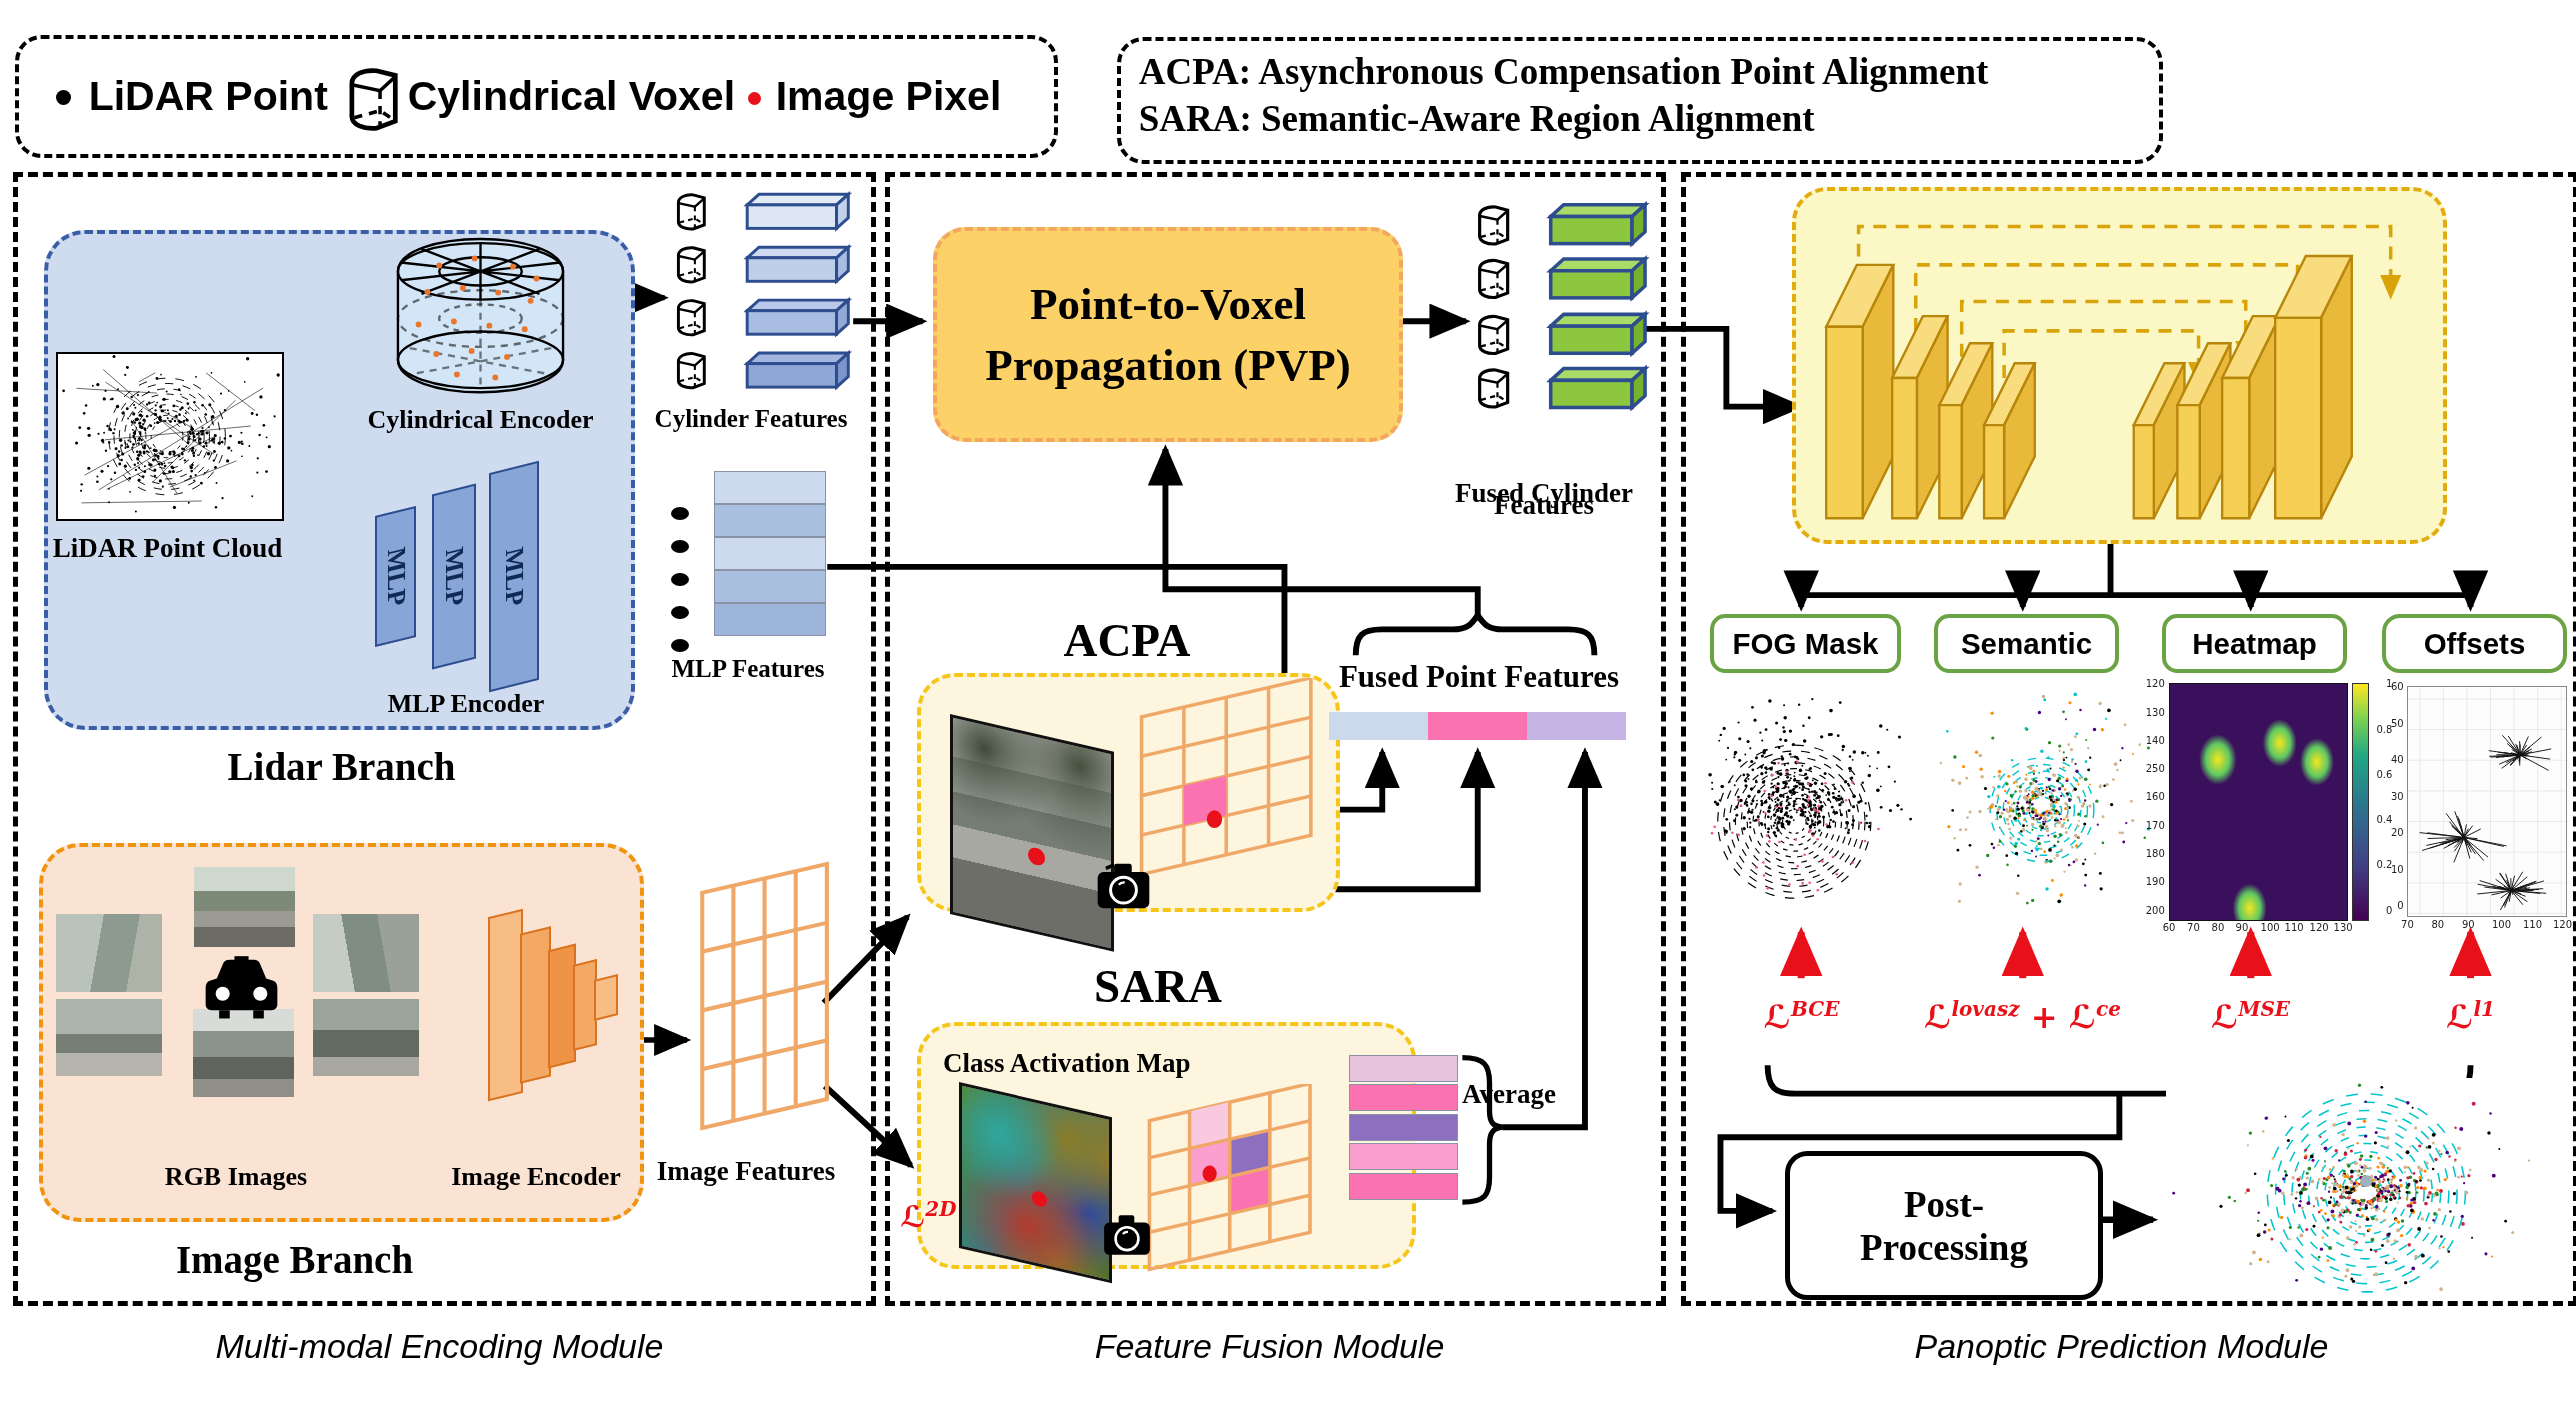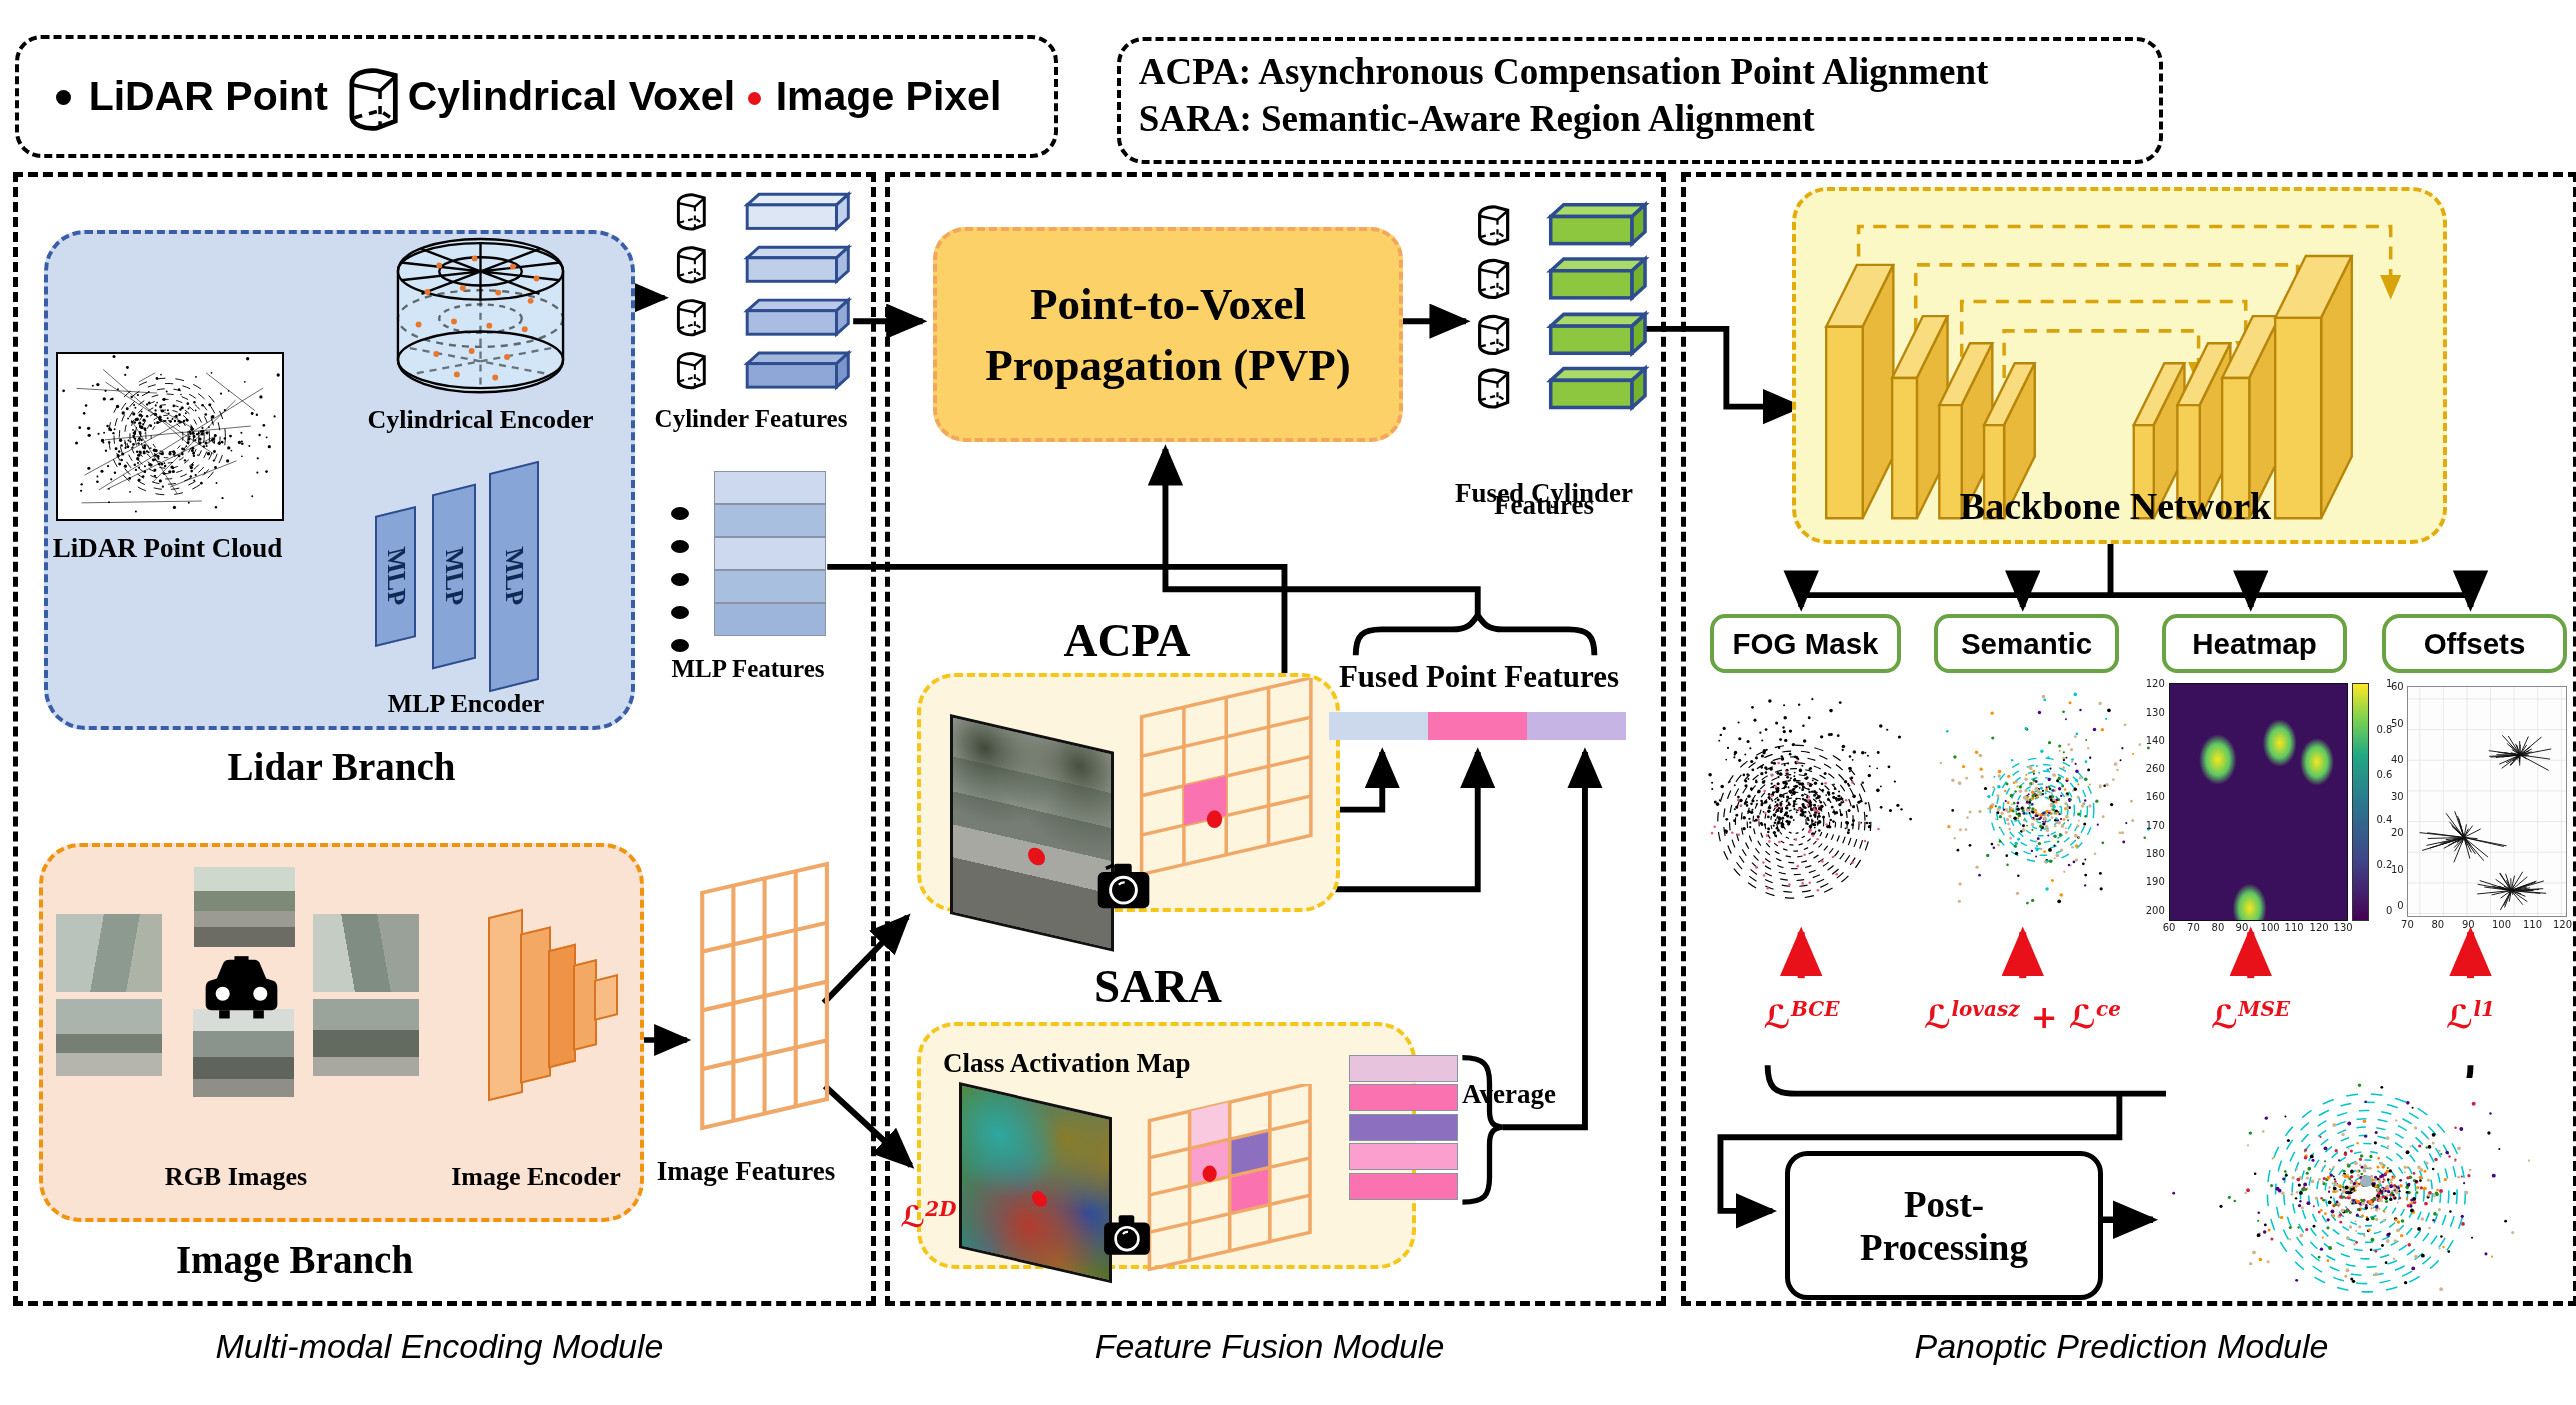--- a/index.html
+++ b/index.html
@@ -742,21 +742,20 @@
         <path d="M3734,688 L3786,583 L3786,775 L3734,880 Z" fill="#e8b93a" stroke="#b8860b" stroke-width="4"></path>
         <path d="M3696,688 L3734,688 L3734,880 L3696,880 Z" fill="#f6cf55" stroke="#b8860b" stroke-width="4"></path>
         <path d="M3772,642 L3824,537 L3870,537 L3818,642 Z" fill="#f9dc7e" stroke="#b8860b" stroke-width="4"></path>
         <path d="M3818,642 L3870,537 L3870,775 L3818,880 Z" fill="#e8b93a" stroke="#b8860b" stroke-width="4"></path>
         <path d="M3772,642 L3818,642 L3818,880 L3772,880 Z" fill="#f6cf55" stroke="#b8860b" stroke-width="4"></path>
         <path d="M3862,540 L3914,435 L3992,435 L3940,540 Z" fill="#f9dc7e" stroke="#b8860b" stroke-width="4"></path>
         <path d="M3940,540 L3992,435 L3992,775 L3940,880 Z" fill="#e8b93a" stroke="#b8860b" stroke-width="4"></path>
         <path d="M3862,540 L3940,540 L3940,880 L3862,880 Z" fill="#f6cf55" stroke="#b8860b" stroke-width="4"></path>
       </g>
   </svg>
-  <div class="abs serifb ctr" style="left:1880px;top:484px;width:471px;font-size:38px;">Backbone Network</div>
 
   <div class="abs headbox" style="left:1710px;top:614px;width:183px;height:51px;">
       <span>FOG Mask</span>
     </div>
   <div class="abs headbox" style="left:1934px;top:614px;width:177px;height:51px;">
       <span>Semantic</span>
     </div>
   <div class="abs headbox" style="left:2162px;top:614px;width:177px;height:51px;">
       <span>Heatmap</span>
     </div>
@@ -1672,21 +1671,21 @@
          background:
            radial-gradient(ellipse 26px 35px at 27% 32%, #f4e61e, #5ec962 45%, rgba(68,1,84,0) 72%),
            radial-gradient(ellipse 23.6px 33px at 62% 25%, #f4e61e, #5ec962 45%, rgba(68,1,84,0) 72%),
            radial-gradient(ellipse 23.6px 33px at 83% 33%, #f4e61e, #5ec962 45%, rgba(68,1,84,0) 72%),
            radial-gradient(ellipse 23.6px 34px at 45% 95%, #f4e61e, #5ec962 45%, rgba(68,1,84,0) 72%),
            #3a0f5c;"></div>
     <div class="abs" id="hmYTicks" style="left:0;top:0;width:21px;height:236px;">
         <span class="tickfont" style="position: absolute; top: -4.7px; right: 1.2px;">120</span>
         <span class="tickfont" style="position: absolute; top: 23.6px; right: 1.2px;">130</span>
         <span class="tickfont" style="position: absolute; top: 52px; right: 1.2px;">140</span>
-        <span class="tickfont" style="position: absolute; top: 80px; right: 1.2px;">260</span>
+        <span class="tickfont" style="position: absolute; top: 80px; right: 1.2px;">250</span>
         <span class="tickfont" style="position: absolute; top: 108px; right: 1.2px;">160</span>
         <span class="tickfont" style="position: absolute; top: 137px; right: 1.2px;">170</span>
         <span class="tickfont" style="position: absolute; top: 165px; right: 1.2px;">180</span>
         <span class="tickfont" style="position: absolute; top: 193px; right: 1.2px;">190</span>
         <span class="tickfont" style="position: absolute; top: 222px; right: 1.2px;">200</span>
       </div>
     <div class="abs" id="hmXTicks" style="left:23.6px;top:238px;width:177px;height:13px;">
         <span class="tickfont" style="position: absolute; left: -5.9px; top: 1.2px;">60</span>
         <span class="tickfont" style="position: absolute; left: 18.5px; top: 1.2px;">70</span>
         <span class="tickfont" style="position: absolute; left: 43px; top: 1.2px;">80</span>

